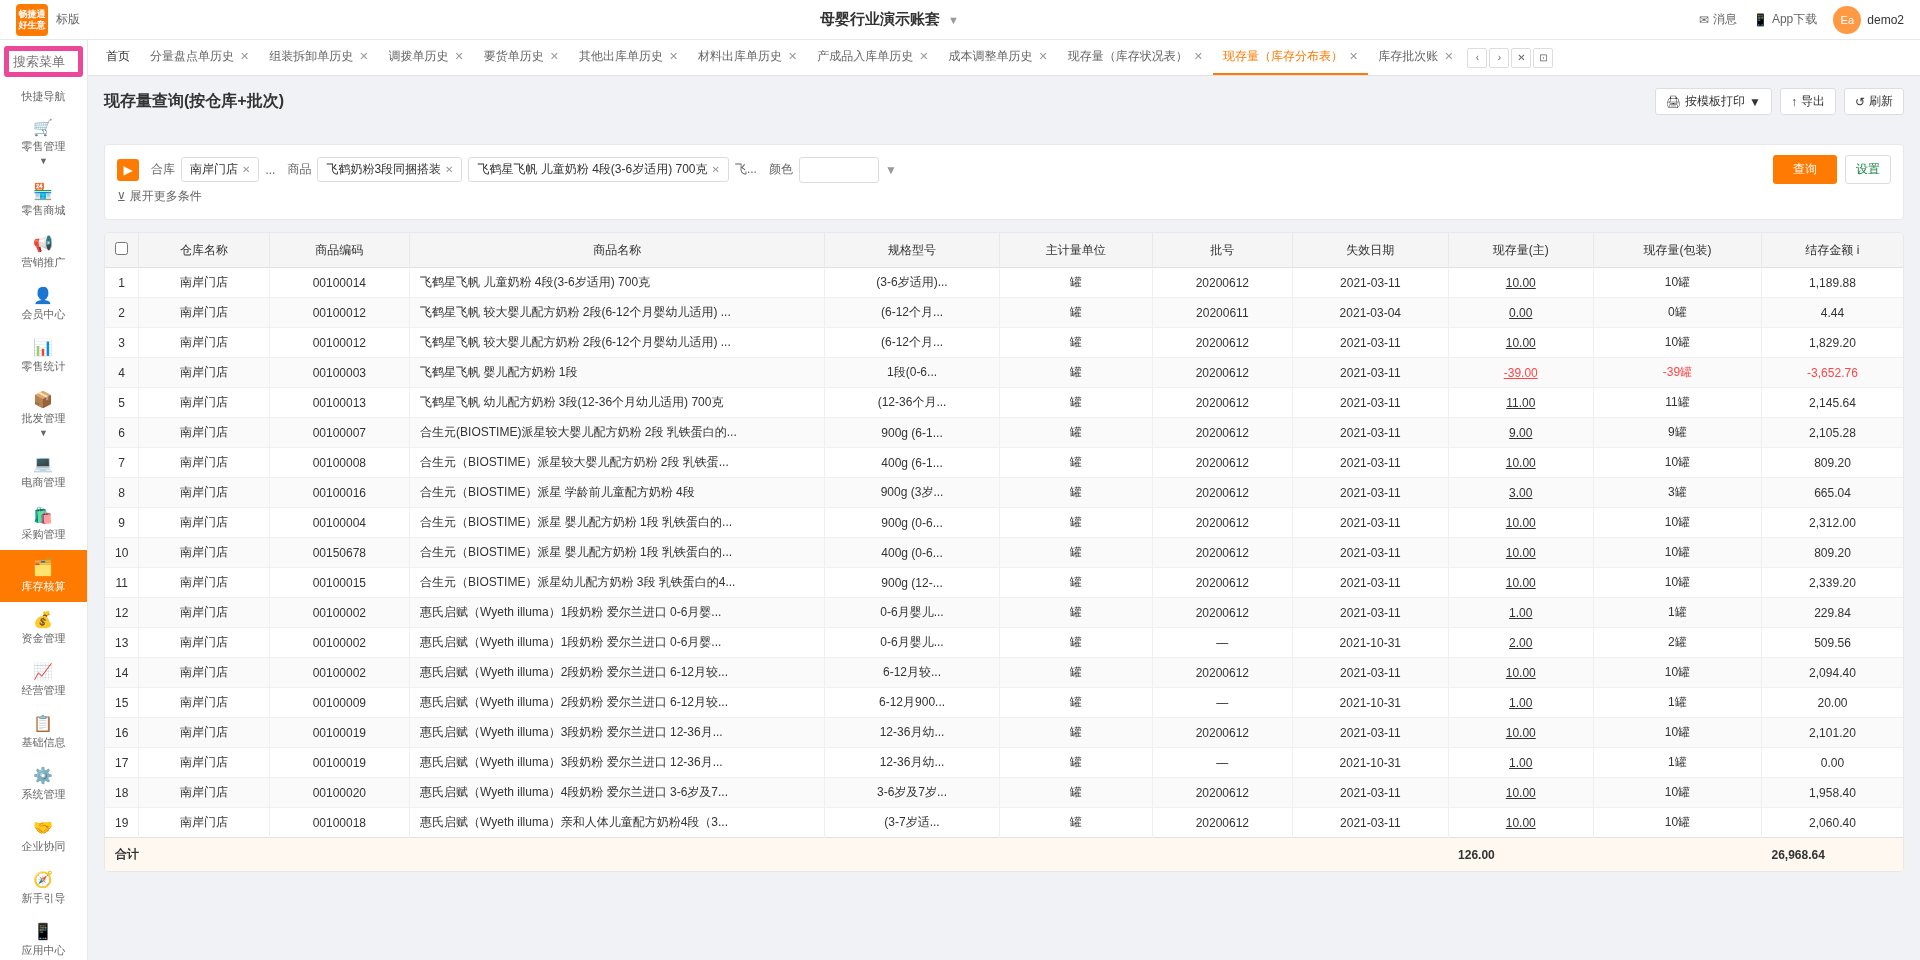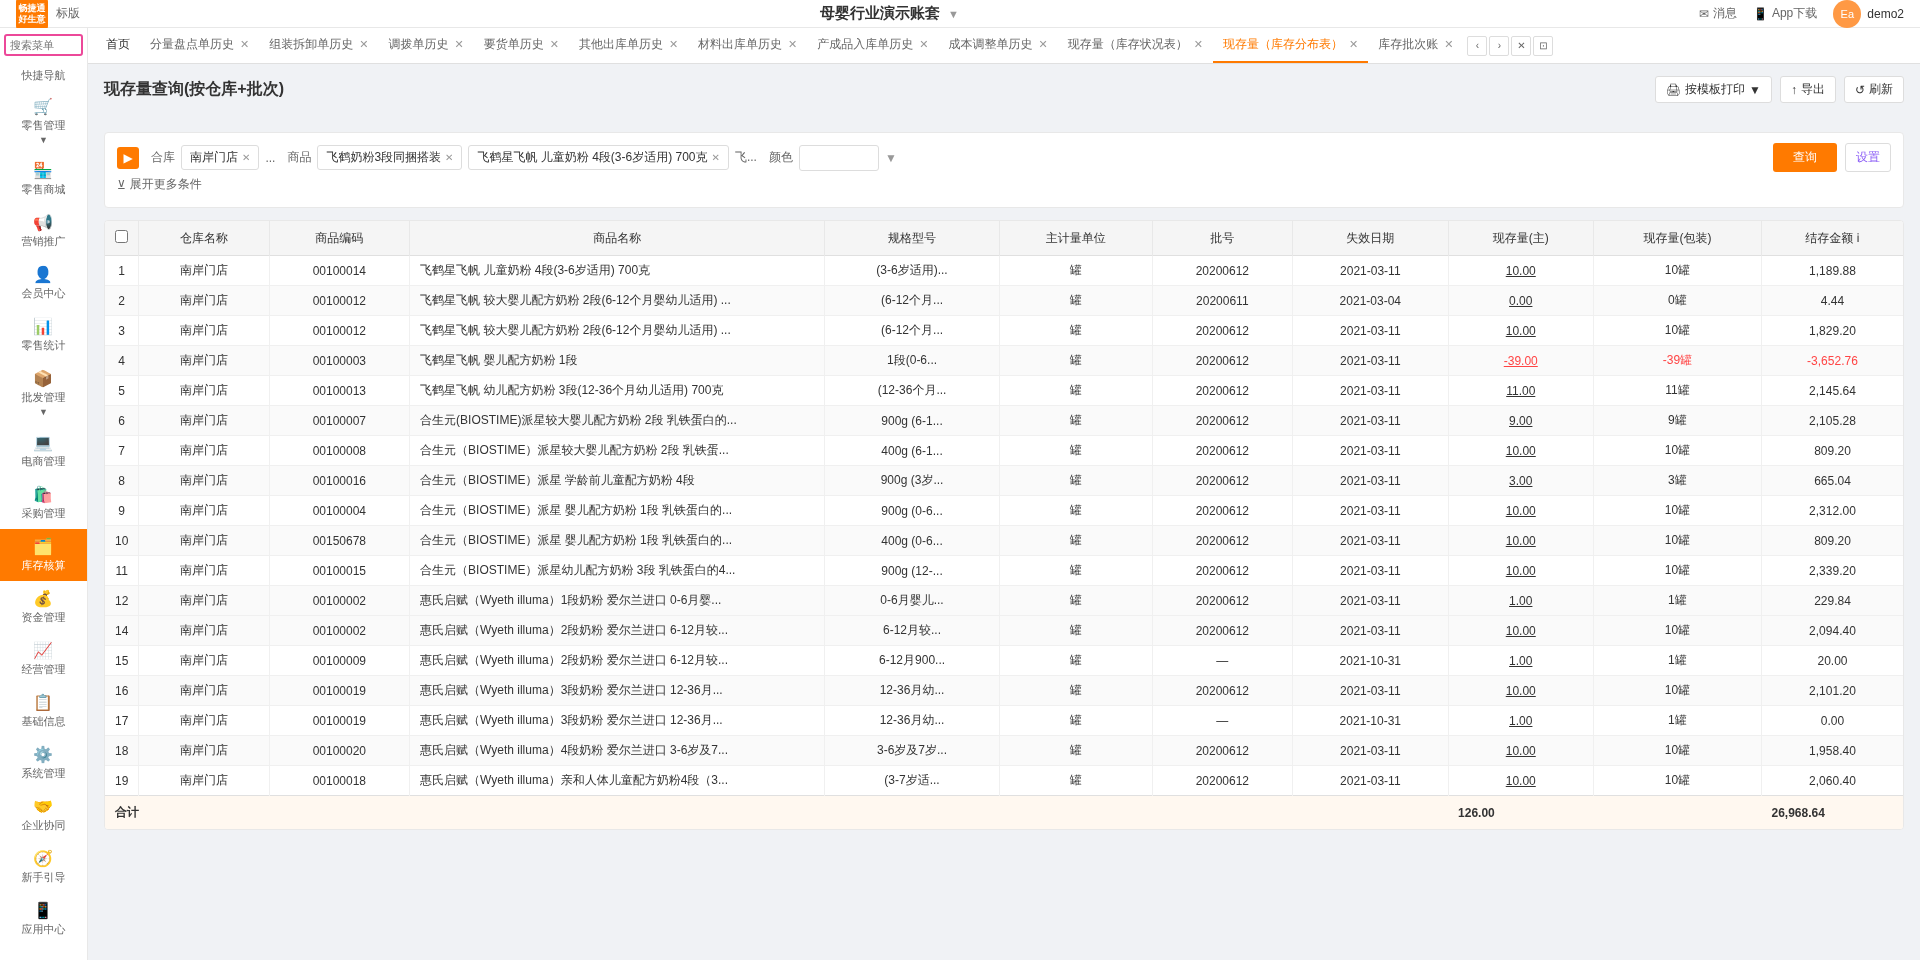--- a/index.html
+++ b/index.html
@@ -1,36 +1,36 @@
 <!DOCTYPE html>
 <html><head>
   <meta charset="utf-8">
   <style>
     * { box-sizing: border-box; margin: 0; padding: 0; font-family: 'Microsoft YaHei', Arial, sans-serif; }
     body { background: #f0f2f5; font-size: 12px; color: #333; width: 1920px; min-height: 960px; overflow-x: hidden; }
 
     
     .app-container { display: flex; flex-direction: column; height: 960px; }
-    .top-bar { background: #fff; height: 28px; display: flex; align-items: center; padding: 0 16px; border-bottom: 1px solid #e8e8e8; justify-content: space-between; flex-shrink: 0; }
+    .top-bar { background: #fff; height: 40px; display: flex; align-items: center; padding: 0 16px; border-bottom: 1px solid #e8e8e8; justify-content: space-between; flex-shrink: 0; }
     .logo-area { display: flex; align-items: center; gap: 8px; }
     .logo-icon { width: 32px; height: 32px; background: #ff7a00; border-radius: 4px; display: flex; align-items: center; justify-content: center; color: #fff; font-size: 10px; font-weight: bold; }
     .brand-name { font-size: 12px; color: #666; }
     .top-right { display: flex; align-items: center; gap: 16px; }
     .top-right-item { display: flex; align-items: center; gap: 4px; font-size: 12px; color: #666; cursor: pointer; }
     .avatar { width: 28px; height: 28px; border-radius: 50%; background: #ff9944; display: flex; align-items: center; justify-content: center; color: #fff; font-size: 11px; }
 
     .main-layout { display: flex; flex: 1; overflow: hidden; }
 
     
     .sidebar { width: 88px; background: #fff; border-right: 1px solid #e8e8e8; display: flex; flex-direction: column; flex-shrink: 0; overflow-y: auto; }
     .sidebar-item { padding: 8px 4px; text-align: center; cursor: pointer; font-size: 11px; color: #666; display: flex; flex-direction: column; align-items: center; gap: 2px; }
     .sidebar-item.active { background: #ff7a00; color: #fff; }
     .sidebar-item .icon { font-size: 16px; }
     .sidebar-search { padding: 6px 4px; }
-    .sidebar-search input { width: 100%; border: 2px solid #ec4899; border-radius: 3px; padding: 3px 4px; font-size: 11px; outline: none; }
+    .sidebar-search input { width: 100%; border: 5px solid #ec4899; border-radius: 3px; padding: 3px 4px; font-size: 13px; outline: none; }
     .quick-nav { padding: 6px 4px; text-align: center; font-size: 11px; color: #666; cursor: pointer; }
 
     
     .content-area { flex: 1; display: flex; flex-direction: column; overflow: hidden; }
 
     
     .tab-bar { background: #fff; height: 36px; display: flex; align-items: center; border-bottom: 1px solid #e0e0e0; padding: 0 8px; overflow-x: auto; flex-shrink: 0; white-space: nowrap; }
     .tab-bar::-webkit-scrollbar { height: 0; }
     .tab-item { display: inline-flex; align-items: center; gap: 4px; padding: 0 10px; height: 34px; font-size: 12px; color: #666; cursor: pointer; border-bottom: 2px solid transparent; white-space: nowrap; }
     .tab-item.active { color: #ff7a00; border-bottom: 2px solid #ff7a00; font-weight: 500; }
@@ -51,21 +51,21 @@
     .filter-area { background: #fff; border-radius: 4px; padding: 10px 12px; margin-bottom: 12px; border: 1px solid #e8e8e8; }
     .filter-row { display: flex; align-items: center; gap: 12px; flex-wrap: wrap; }
     .filter-item { display: flex; align-items: center; gap: 6px; }
     .filter-label { font-size: 12px; color: #666; white-space: nowrap; }
     .filter-tag { background: #fff; border: 1px solid #ddd; border-radius: 3px; padding: 3px 8px; font-size: 12px; display: flex; align-items: center; gap: 4px; }
     .filter-tag .remove { color: #999; cursor: pointer; font-size: 10px; }
     .filter-more { color: #666; cursor: pointer; font-size: 12px; }
     .btn-expand { display: flex; align-items: center; gap: 4px; color: #666; cursor: pointer; font-size: 12px; border: none; background: none; }
     .expand-row { text-align: center; padding: 4px 0; }
     .btn-search { background: #ff7a00; color: #fff; border: none; border-radius: 3px; padding: 5px 20px; font-size: 12px; cursor: pointer; }
-    .btn-setting { border: 1px solid #ddd; background: #fff; border-radius: 3px; padding: 5px 10px; font-size: 12px; cursor: pointer; color: #8b5cf6; }
+    .btn-setting { border: 1px solid #ddd; background: #fff; border-radius: 3px; padding: 5px 10px; font-size: 12px; cursor: pointer; color: #15803d; }
     .orange-arrow { background: #ff7a00; color: #fff; border: none; width: 22px; height: 22px; border-radius: 3px; cursor: pointer; display: flex; align-items: center; justify-content: center; font-size: 12px; }
 
     
     .table-wrap { background: #fff; border-radius: 4px; border: 1px solid #e8e8e8; overflow: hidden; }
     table { width: 100%; border-collapse: collapse; font-size: 12px; }
     thead tr { background: #f5f5f5; border-bottom: 1px solid #e0e0e0; }
     thead th { padding: 8px 10px; text-align: center; font-weight: 500; color: #333; border-right: 1px solid #e8e8e8; white-space: nowrap; }
     thead th:last-child { border-right: none; }
     tbody tr { border-bottom: 1px solid #f0f0f0; }
     tbody td { padding: 6px 10px; text-align: center; color: #333; border-right: 1px solid #f0f0f0; }
@@ -496,20 +496,33 @@
       <td>00100002</td>
       <td class="name-col left" title="惠氏启赋（Wyeth illuma）1段奶粉 爱尔兰进口 0-6月婴...">惠氏启赋（Wyeth illuma）1段奶粉 爱尔兰进口 0-6月婴...</td>
       <td>0-6月婴儿...</td>
       <td>罐</td>
       <td>20200612</td>
       <td>2021-03-11</td>
       <td class="underline" style="cursor:pointer;text-decoration:underline;">1.00</td>
       <td class="">1罐</td>
       <td class="">229.84</td>
     </tr>
+                <tr class="row-odd">
+      <td>13</td>
+      <td>南岸门店</td>
+      <td>00100002</td>
+      <td class="name-col left" title="惠氏启赋（Wyeth illuma）1段奶粉 爱尔兰进口 0-6月婴...">惠氏启赋（Wyeth illuma）1段奶粉 爱尔兰进口 0-6月婴...</td>
+      <td>0-6月婴儿...</td>
+      <td>罐</td>
+      <td>—</td>
+      <td>2021-10-31</td>
+      <td class="underline" style="cursor:pointer;text-decoration:underline;">2.00</td>
+      <td class="">2罐</td>
+      <td class="">509.56</td>
+    </tr>
                 <tr class="row-even">
       <td>14</td>
       <td>南岸门店</td>
       <td>00100002</td>
       <td class="name-col left" title="惠氏启赋（Wyeth illuma）2段奶粉 爱尔兰进口 6-12月较...">惠氏启赋（Wyeth illuma）2段奶粉 爱尔兰进口 6-12月较...</td>
       <td>6-12月较...</td>
       <td>罐</td>
       <td>20200612</td>
       <td>2021-03-11</td>
       <td class="underline" style="cursor:pointer;text-decoration:underline;">10.00</td>

